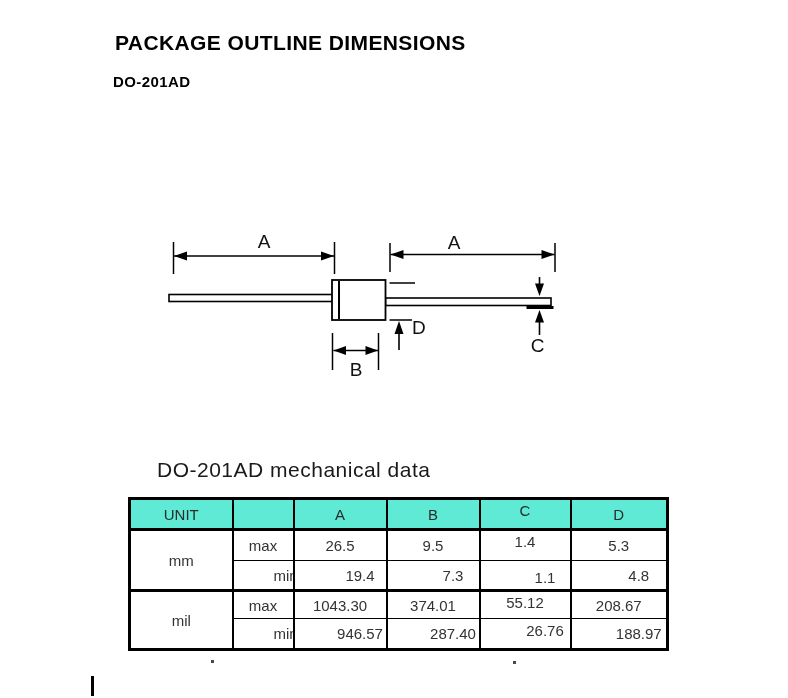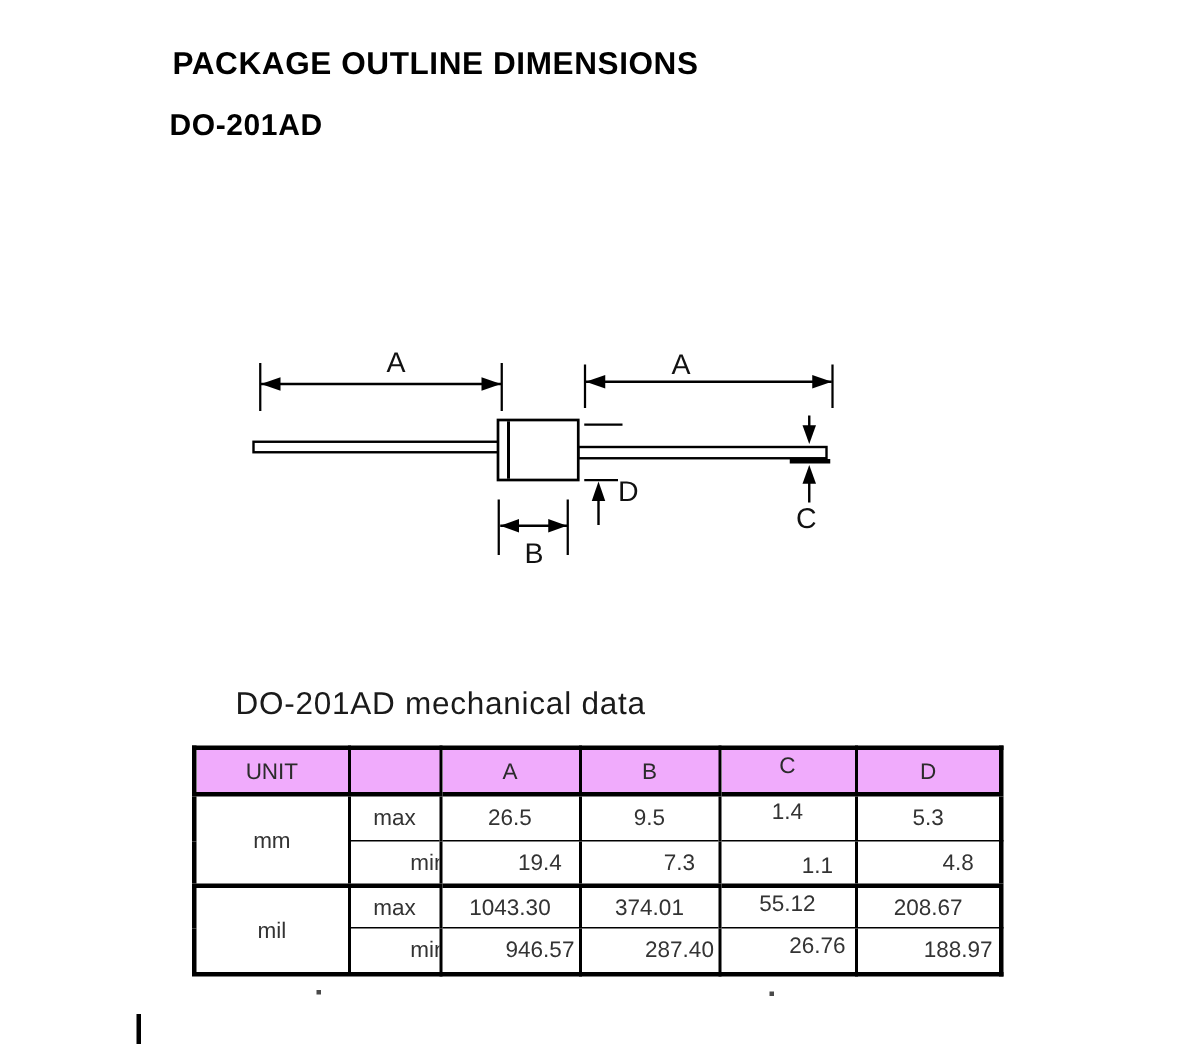--- a/index.html
+++ b/index.html
@@ -7,21 +7,21 @@
     position:relative; width:788px; height:698px; background:#ffffff;
     font-family:"Liberation Sans", sans-serif; color:#000; overflow:hidden;
   }
   .abs { position:absolute; }
 
   .main-title {
     left:115px; top:31px; font-size:21px; font-weight:bold;
     letter-spacing:0.4px; color:#000; white-space:nowrap;
   }
   .pkg-title {
-    left:113px; top:73px; font-size:20px; font-weight:bold;
+    left:113px; top:73px; font-size:15px; font-weight:bold;
     letter-spacing:0.4px; color:#000; white-space:nowrap;
   }
   .table-title {
     left:110px; top:458px; font-size:21px; font-weight:normal;
     letter-spacing:0.5px; color:#1a1a1a; white-space:nowrap;margin-left:47px;
   }
 
   svg.outline { left:160px; top:225px; }
   svg.outline .ln { stroke:#000; fill:none; }
   svg.outline .shape { stroke:#000; fill:#ffffff; }
@@ -32,21 +32,21 @@
 
   table.mech {
     position:absolute; left:128px; top:497px; width:538px;
     border-collapse:collapse; table-layout:fixed;
     border:3px solid #000; font-size:15px; color:#333;
   }
   table.mech td {
     border-left:2px solid #000; border-right:2px solid #000;
     text-align:center; vertical-align:middle; padding:0; overflow:hidden;
   }
-  tr.head td { background:#f0abfc; border-bottom:3px solid #000; color:#2b2b2b; }
+  tr.head td { background:#5eead4; border-bottom:3px solid #000; color:#2b2b2b; }
   tr.sub td { border-top:1.5px solid #000;padding-left:40px; }
   td.unit-cell { border-bottom:3px solid #000; }
   tr.group-end td { border-bottom:3px solid #000; }
   .up4 { display:inline-block; transform:translateY(-4px); }
   .up3 { display:inline-block; transform:translateY(-3px); }
   .dn2 { display:inline-block; transform:translateY(2px); }
 
   .artifact-dot { width:3px; height:3px; background:#4a4a4a; }
   .cursor-bar { left:91px; top:676px; width:3px; height:20px; background:#000; }
 </style>

